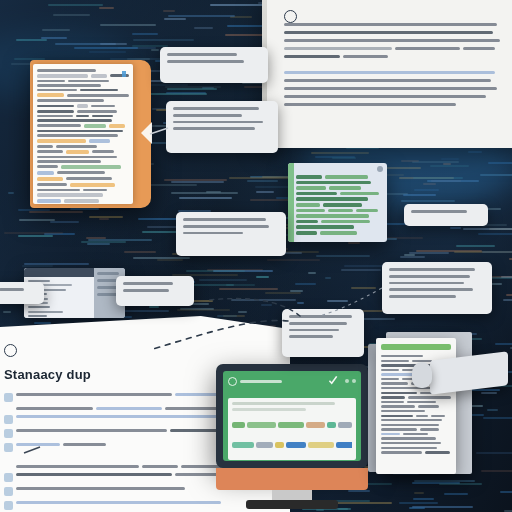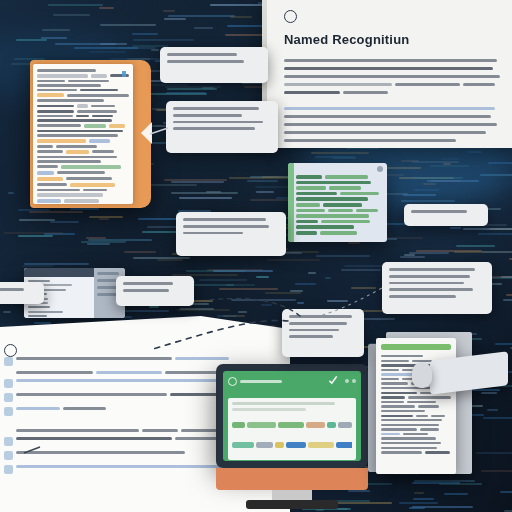--- a/index.html
+++ b/index.html
@@ -650,21 +650,20 @@
         <div class="cl dim" style="left:505.5px;top:294.0px;width:45.6px;background:#7f5f52;opacity:0.64;"></div>
         <div class="cl dim" style="left:11.2px;top:492.1px;width:12.9px;background:#6f93b8;opacity:0.74;"></div>
       </div>
     <div class="glowstreak" style="left:300px;top:120px;width:220px;height:90px;background:#2a6fa8;"></div>
     <div class="glowstreak" style="left:-40px;top:30px;width:180px;height:70px;background:#1d4f78;opacity:.3;"></div>
   </div>
 
   <div class="panel-tr">
     <div style="padding:14px 16px 0 22px;">
       <div class="dot-icon"></div>
-      <div class="h-title" style="margin:9px 0 12px 0;">Named Recognitiun</div>
       <div id="tr-p1">
           <div class="rowflex" style="margin-bottom:5px;">
             <div class="tl" style="width:97.0%;height:3px;"></div>
           </div>
           <div class="rowflex" style="margin-bottom:5px;">
             <div class="tl dark" style="width:95.0%;height:3px;"></div>
           </div>
           <div class="rowflex" style="margin-bottom:5px;">
             <div class="tl" style="width:98.0%;height:3px;"></div>
           </div>
@@ -872,20 +871,21 @@
         <div class="tl" style="width:86%;height:3px;margin-bottom:4px;"></div>
         <div class="tl" style="width:86%;height:3px;margin-bottom:4px;"></div>
         <div class="tl" style="width:86%;height:3px;margin-bottom:4px;"></div>
       </div>
   </div>
 
   <div class="sheet-wedge"></div>
   <div class="sheet-bl">
     <div style="padding:14px 18px 0 14px;">
       <div class="dot-icon"></div>
+      <div class="h-title" style="margin:10px 0 11px 0;">Stanaacy dup</div>
       <div id="bl-g1">
           <div class="rowflex" style="margin-bottom:5px;align-items:flex-start;">
             <div class="bullet-ico"></div>
             <div style="flex:1;">
               <div class="rowflex">
                 <div class="tl" style="width:61.1%;height:3px;"></div>
                 <div class="tl hl-blue" style="width:20.9%;height:3px;"></div>
               </div>
             </div>
           </div>

